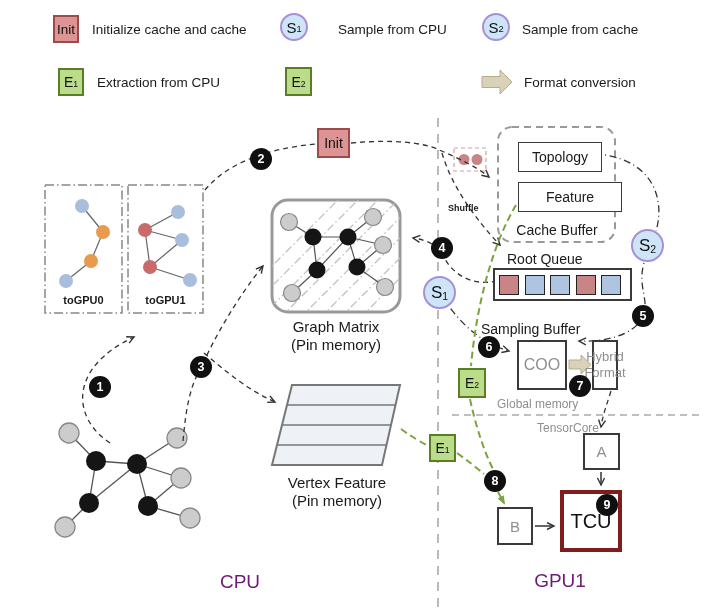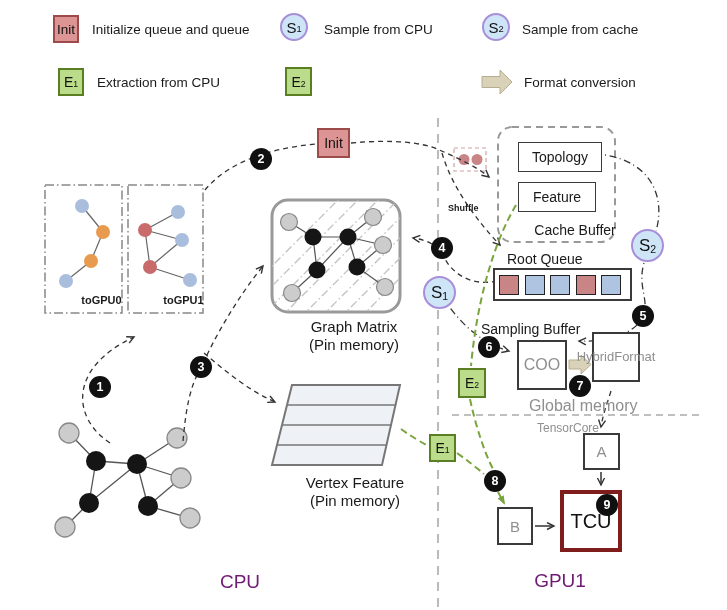--- a/index.html
+++ b/index.html
@@ -1,20 +1,20 @@
 <!DOCTYPE html>
 <html><head>
 <meta charset="utf-8">
 <style>
   html,body{margin:0;padding:0;background:#fff;}
   #fig{position:relative;width:727px;height:610px;background:#fff;overflow:hidden;
        font-family:Liberation Sans, sans-serif;color:#1a1a1a;}
   svg{position:absolute;left:0;top:0;}
   .lbl{position:absolute;white-space:nowrap;font-size:13.5px;color:#1a1a1a;}
-  .center{text-align:center;margin-left:18px;}
+  .center{text-align:center;}
   .box{position:absolute;background:#fff;border:1.7px solid #3a3a3a;
        display:flex;align-items:center;justify-content:center;box-sizing:border-box;}
   .graytxt{color:#8f8f8f;}
   .step{position:absolute;width:22px;height:22px;border-radius:50%;background:#101010;color:#fff;
         font-size:12.5px;font-weight:bold;display:flex;align-items:center;justify-content:center;z-index:6;}
   .badge-init{position:absolute;background:#dc9494;border:2.2px solid #9c4a4a;color:#111;
         display:flex;align-items:center;justify-content:center;font-size:13.5px;box-sizing:border-box;z-index:5;}
   .badge-s{position:absolute;background:#cde5f7;border:2.6px solid #a88fd8;border-radius:50%;color:#111;
         display:inline-flex;align-items:center;justify-content:center;font-size:15px;box-sizing:border-box;z-index:5;}
   .badge-e{position:absolute;background:#bbdc8a;border:2.4px solid #5a7f23;color:#111;
@@ -172,27 +172,27 @@
       <path d="M 457,453 C 468,461 477,468 484,474"></path>
     </g>
 
     <g fill="none" stroke="#333" stroke-width="1.5">
       <path d="M 601,472 L 601,485" marker-end="url(#arrV)"></path>
       <path d="M 535,526 L 554,526" marker-end="url(#arrV)"></path>
     </g>
   </svg>
 
   <div class="badge-init" style="left:53px;top:15px;width:26px;height:28px;">Init</div>
-  <div class="lbl" style="left:92px;top:22px;">Initialize queue and queue</div>
+  <div class="lbl" style="left:92px;top:22px;">Initialize cache and cache</div>
 
   <div class="badge-s" style="left:280px;top:13px;width:28px;height:28px;">
     <span>S</span>
       <span class="bs">1</span>
   </div>
-  <div class="lbl" style="left:324px;top:22px;">Sample from CPU</div>
+  <div class="lbl" style="left:338px;top:22px;">Sample from CPU</div>
 
   <div class="badge-s" style="left:482px;top:13px;width:28px;height:28px;">
     <span>S</span>
       <span class="bs">2</span>
   </div>
   <div class="lbl" style="left:522px;top:22px;">Sample from cache</div>
 
   <div class="badge-e" style="left:58px;top:68px;width:26px;height:28px;">
     <span>E</span>
       <span class="bs">1</span>
@@ -236,40 +236,40 @@
 
   <div class="lbl center" style="left:45px;top:294px;width:77px;font-size:11px;font-weight:bold;">toGPU0</div>
   <div class="lbl center" style="left:128px;top:294px;width:75px;font-size:11px;font-weight:bold;text-align:center;">toGPU1</div>
   <div class="lbl center" style="left:272px;top:318px;width:128px;font-size:15px;">Graph Matrix</div>
   <div class="lbl center" style="left:272px;top:336px;width:128px;font-size:15px;">(Pin memory)</div>
   <div class="lbl center" style="left:277px;top:474px;width:120px;font-size:15px;">Vertex Feature</div>
   <div class="lbl center" style="left:277px;top:492px;width:120px;font-size:15px;">(Pin memory)</div>
   <div class="side-label" style="left:200px;top:571px;width:80px;text-align:center;">CPU</div>
 
   <div class="box" style="left:518px;top:142px;width:84px;height:30px;font-size:14px;">Topology</div>
-  <div class="box" style="left:518px;top:182px;width:78px;height:30px;font-size:14px;">Feature</div>
+  <div class="box" style="left:518px;top:182px;width:104px;height:30px;font-size:14px;">Feature</div>
   <div class="lbl center" style="left:498px;top:222px;width:118px;font-size:14px;">Cache Buffer</div>
   <div class="lbl" style="left:448px;top:203px;font-size:9px;font-weight:bold;">Shuffle</div>
 
   <div class="lbl" style="left:507px;top:251px;font-size:14px;">Root Queue</div>
   <div class="box" style="left:493px;top:268px;width:139px;height:33px;border-width:2px;"></div>
   <div class="queue-slot red" style="left:499px;top:275px;"></div>
   <div class="queue-slot blue" style="left:525px;top:275px;"></div>
   <div class="queue-slot blue" style="left:550px;top:275px;"></div>
   <div class="queue-slot red" style="left:576px;top:275px;"></div>
   <div class="queue-slot blue" style="left:601px;top:275px;"></div>
 
   <div class="lbl" style="left:481px;top:321px;font-size:14px;">Sampling Buffer</div>
   <div class="box graytxt" style="left:517px;top:340px;width:50px;height:50px;font-size:16px;border-width:2px;">COO</div>
-  <div class="box graytxt" style="left:592px;top:332px;width:48px;height:50px;font-size:13px;border-width:2px;flex-direction:row;line-height:1.2;">
+  <div class="box graytxt" style="left:592px;top:340px;width:26px;height:50px;font-size:13px;border-width:2px;flex-direction:column;line-height:1.2;">
     <span>Hybrid</span>
     <span>Format</span>
   </div>
 
-  <div class="lbl graytxt" style="left:497px;top:397px;font-size:16px;margin-left:32px;">Global memory</div>
+  <div class="lbl graytxt" style="left:497px;top:397px;font-size:12px;">Global memory</div>
   <div class="lbl graytxt" style="left:505px;top:421px;font-size:12px;margin-left:32px;">TensorCore</div>
 
   <div class="box graytxt" style="left:583px;top:433px;width:37px;height:37px;font-size:15px;border-width:2px;">A</div>
   <div class="box graytxt" style="left:497px;top:507px;width:36px;height:38px;font-size:15px;border-width:2px;">B</div>
   <div class="box" style="left:560px;top:490px;width:62px;height:62px;font-size:20px;border:4px solid #7f1d1d;color:#111;">TCU</div>
 
   <div class="side-label" style="left:520px;top:570px;width:80px;text-align:center;">GPU1</div>
 
 </div>
 

